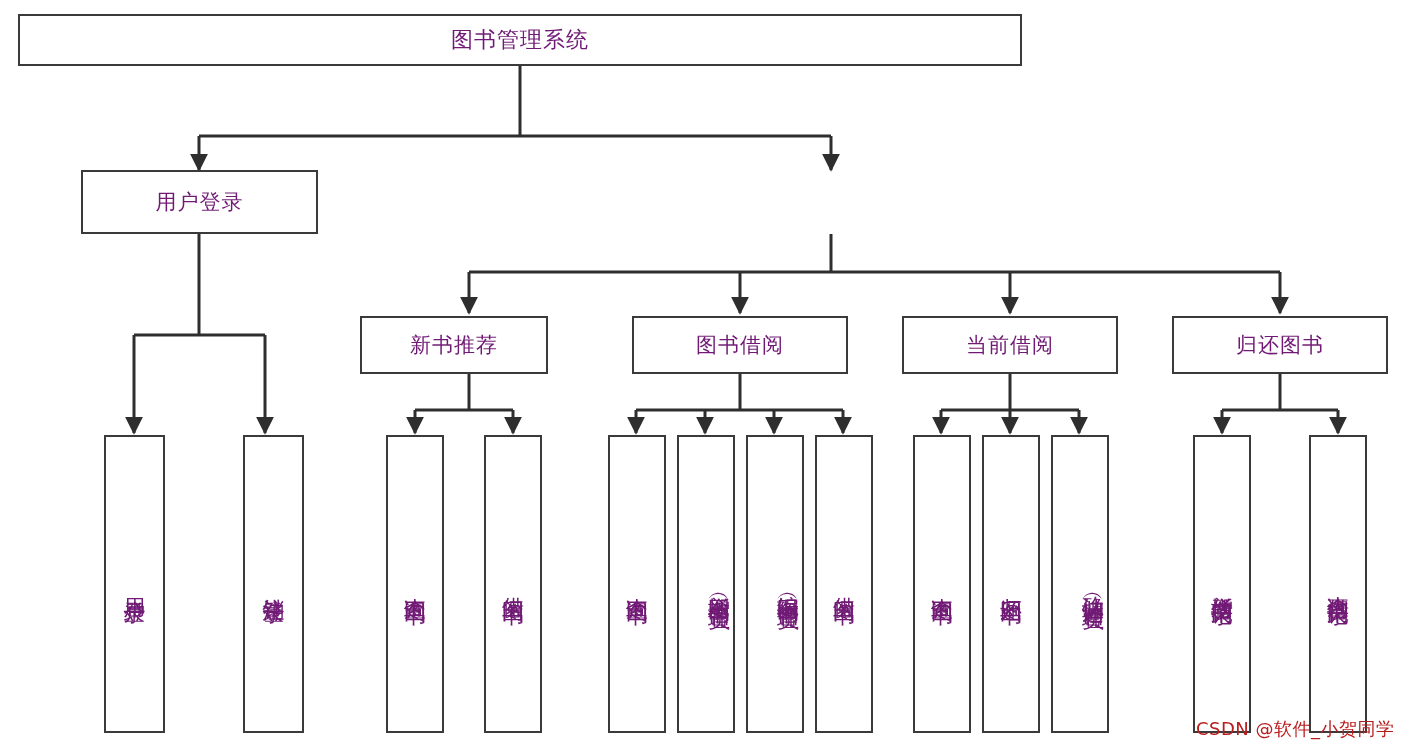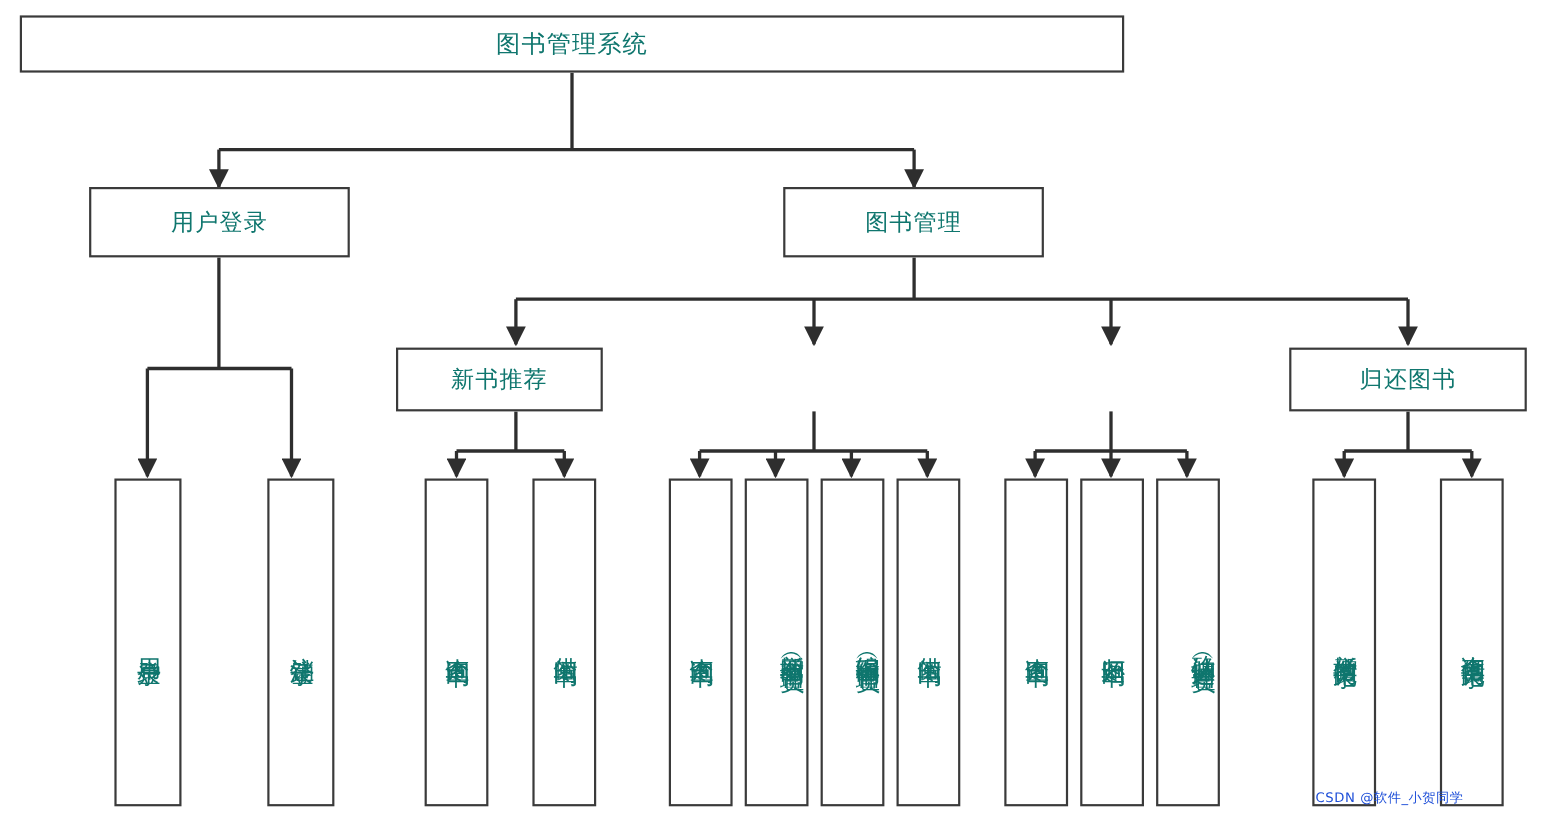--- a/index.html
+++ b/index.html
@@ -27,21 +27,21 @@
     pointer-events: none;
   }
   .node {
     position: absolute;
     box-sizing: border-box;
     background: #ffffff;
     border: 2px solid #3a3a3a;
     display: flex;
     align-items: center;
     justify-content: center;
-    color: #0f766e;
+    color: #701a75;
   }
   .node.horiz {
     font-size: 21px;
     letter-spacing: 1px;
   }
   .node.root {
     font-size: 22px;
   }
   .node.vert {
     writing-mode: vertical-rl;
@@ -52,22 +52,22 @@
     align-items: flex-start;
     justify-content: center;
     letter-spacing: 2px;
   }
   .node.vert.mid {
     align-items: center;
     padding-top: 0;
   }
   .watermark {
     position: absolute;
-    font-size: 12px;
-    color: #1d4ed8;
+    font-size: 18px;
+    color: #b91c1c;
     white-space: nowrap;
     letter-spacing: 0.5px;
   }
 </style>
 </head>
 <body>
 
 <div id="canvas">
 
   <svg id="edges" viewBox="0 0 1405 747" xmlns="http://www.w3.org/2000/svg">
@@ -120,26 +120,29 @@
     </g>
   </svg>
 
   <div class="node horiz root" style="left:18px; top:14px; width:1004px; height:52px;">
     <span>图书管理系统</span>
   </div>
 
   <div class="node horiz" style="left:81px; top:170px; width:237px; height:64px;">
     <span>用户登录</span>
   </div>
-  <div class="node horiz" style="left:712px; top:170px; width:237px; height:64px;">
-    <span>图书管理</span>
-  </div>
 
   <div class="node horiz" style="left:360px; top:316px; width:188px; height:58px;">
     <span>新书推荐</span>
+  </div>
+  <div class="node horiz" style="left:632px; top:316px; width:216px; height:58px;">
+    <span>图书借阅</span>
+  </div>
+  <div class="node horiz" style="left:902px; top:316px; width:216px; height:58px;">
+    <span>当前借阅</span>
   </div>
   <div class="node horiz" style="left:1172px; top:316px; width:216px; height:58px;">
     <span>归还图书</span>
   </div>
 
   <div class="node vert mid" style="left:104px; top:435px; width:61px; height:298px;">
     <span>用户登录</span>
   </div>
   <div class="node vert mid" style="left:243px; top:435px; width:61px; height:298px;">
     <span>注销登录</span>

